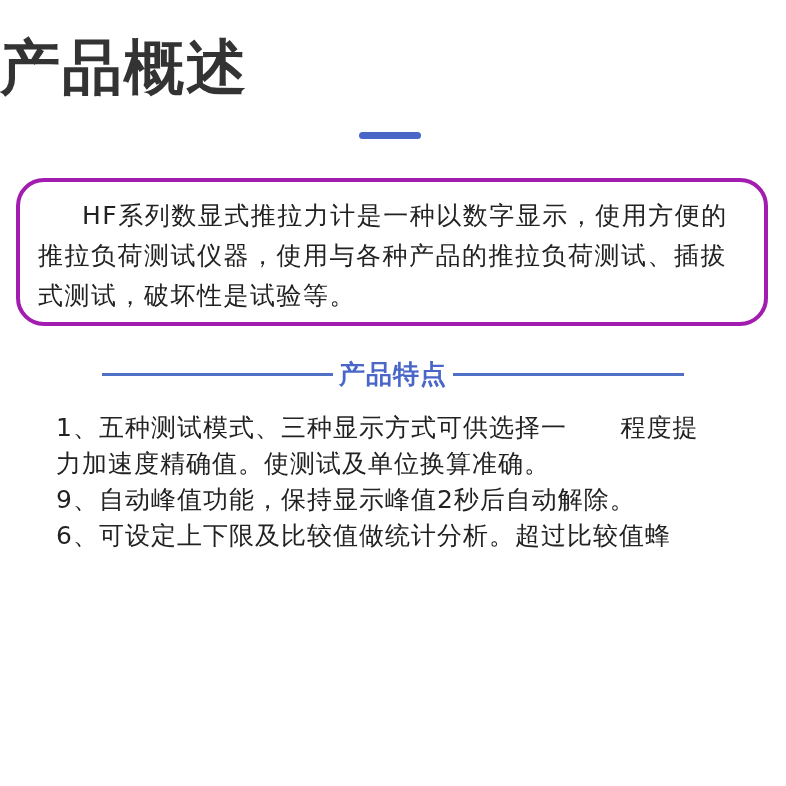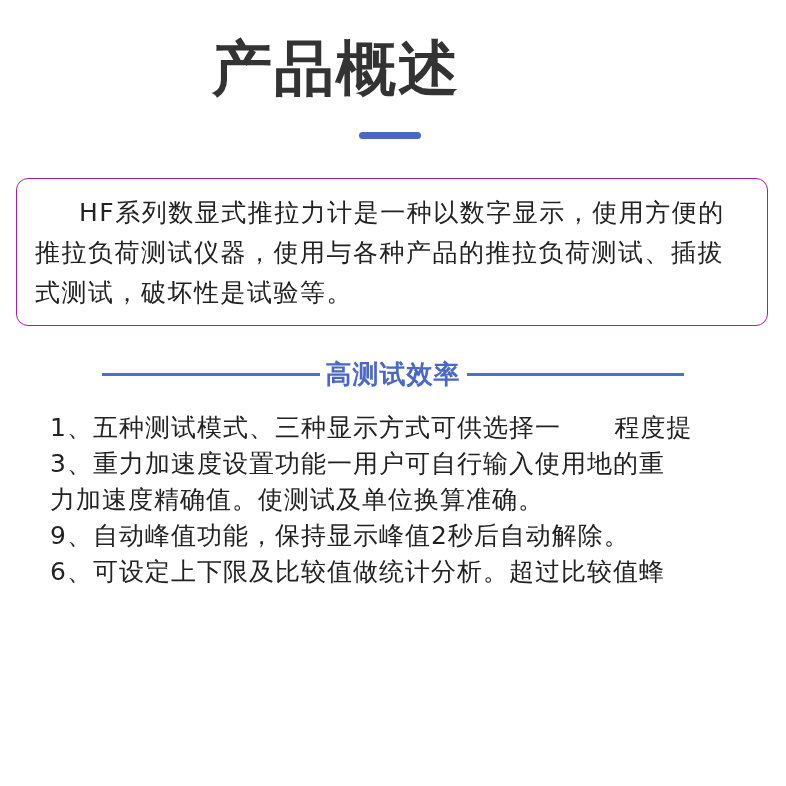--- a/index.html
+++ b/index.html
@@ -1,65 +1,64 @@
 <!DOCTYPE html>
 <html><head>
 <meta charset="utf-8">
 <style>
   html, body { margin: 0; padding: 0; }
   body {
     width: 786px; height: 786px; background: #ffffff; position: relative; overflow: hidden;
     font-family: "DejaVu Sans", sans-serif; color: #222;
   }
   .title {
-    position: absolute; left: 0; top: 28px; width: 672px; text-align: center;
-    font-size: 60px; font-weight: bold; color: #333333; letter-spacing: 2px; line-height: 80px;
+    position: absolute; left: 0; top: 28px; width: 672px; 
+    font-size: 60px; font-weight: bold; color: #333333; letter-spacing: 2px; line-height: 80px; font-family: Liberation Serif, serif;
   }
   .title-underline {
     position: absolute; left: 359px; top: 132px; width: 62px; height: 7px;
     background: #4a67c8; border-radius: 4px;
   }
   .overview-box {
     position: absolute; left: 16px; top: 178px; width: 752px; height: 148px;
-    border: 1px solid #a21caf; border-radius: 12px; box-sizing: border-box;
+    border: 4px solid #a21caf; border-radius: 28px; box-sizing: border-box;
     padding: 14px 20px 0 18px;
   }
   .overview-text {
     font-size: 25px; line-height: 40px; color: #222; text-indent: 44px; letter-spacing: 1.5px;
   }
   .section-header {
     position: absolute; left: 102px; top: 354px; width: 582px; height: 40px;
     display: flex; align-items: center;
   }
   .section-line { flex: 1; height: 3px; background: #5070c5; }
   .section-title {
     padding: 0 6px; font-size: 26px; font-weight: bold; color: #4a67c8; letter-spacing: 1px;
   }
   .features {
-    position: absolute; left: 50px; top: 410px; width: 690px;
+    position: absolute; left: 56px; top: 410px; width: 690px;
   }
   .feature-line {
     font-size: 25px; line-height: 36px; color: #222; white-space: pre; letter-spacing: 1px;
   }
 </style>
 </head>
 <body>
 
 <div class="title">产品概述</div>
 <div class="title-underline"></div>
 
 <div class="overview-box">
   <div class="overview-text">HF系列数显式推拉力计是一种以数字显示，使用方便的推拉负荷测试仪器，使用与各种产品的推拉负荷测试、插拔式测试，破坏性是试验等。</div>
 </div>
 
 <div class="section-header">
   <div class="section-line"></div>
-  <div class="section-title">高测试效率</div>
+  <div class="section-title">产品特点</div>
   <div class="section-line"></div>
 </div>
 
 <div class="features">
   <div class="feature-line">1、五种测试模式、三种显示方式可供选择一      程度提</div>
-  <div class="feature-line">3、重力加速度设置功能一用户可自行输入使用地的重</div>
   <div class="feature-line">力加速度精确值。使测试及单位换算准确。</div>
   <div class="feature-line">9、自动峰值功能，保持显示峰值2秒后自动解除。</div>
   <div class="feature-line">6、可设定上下限及比较值做统计分析。超过比较值蜂</div>
 </div>
 
 </body></html>

